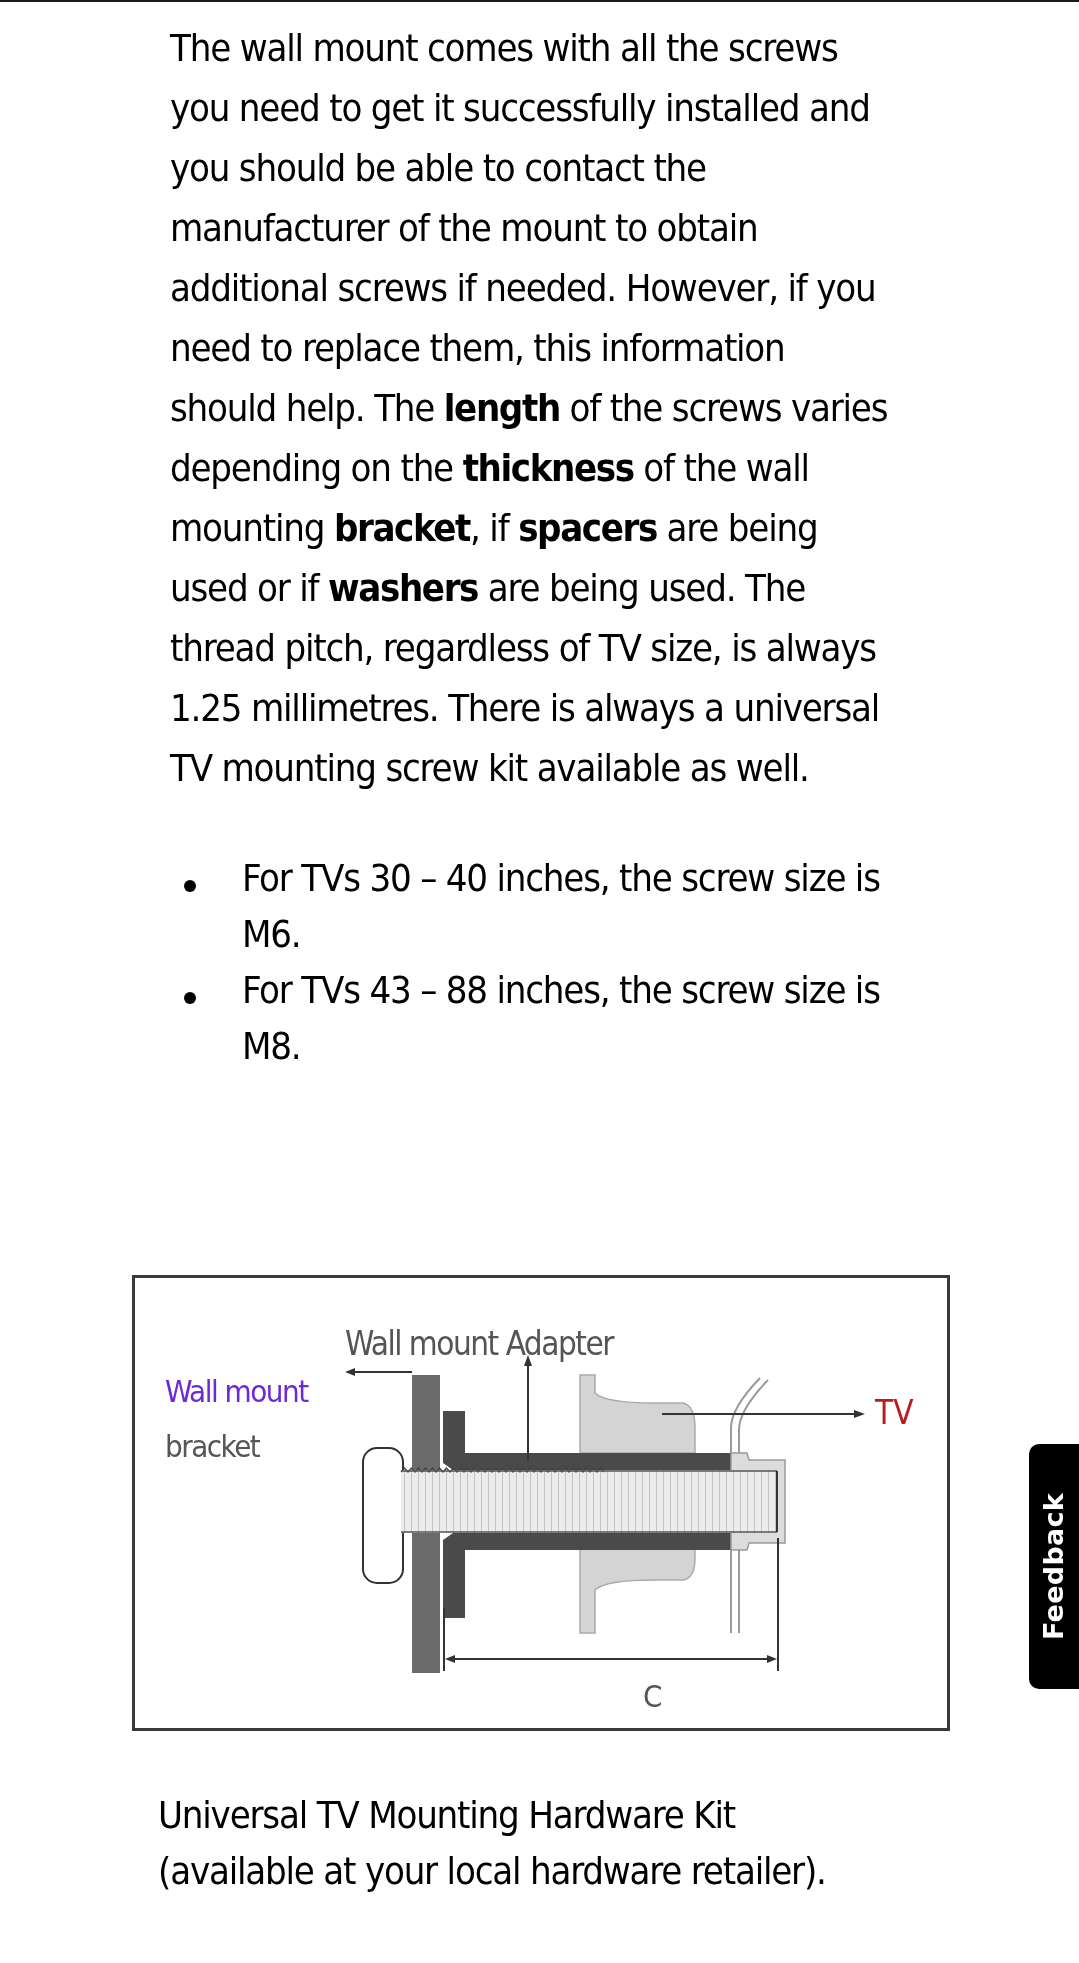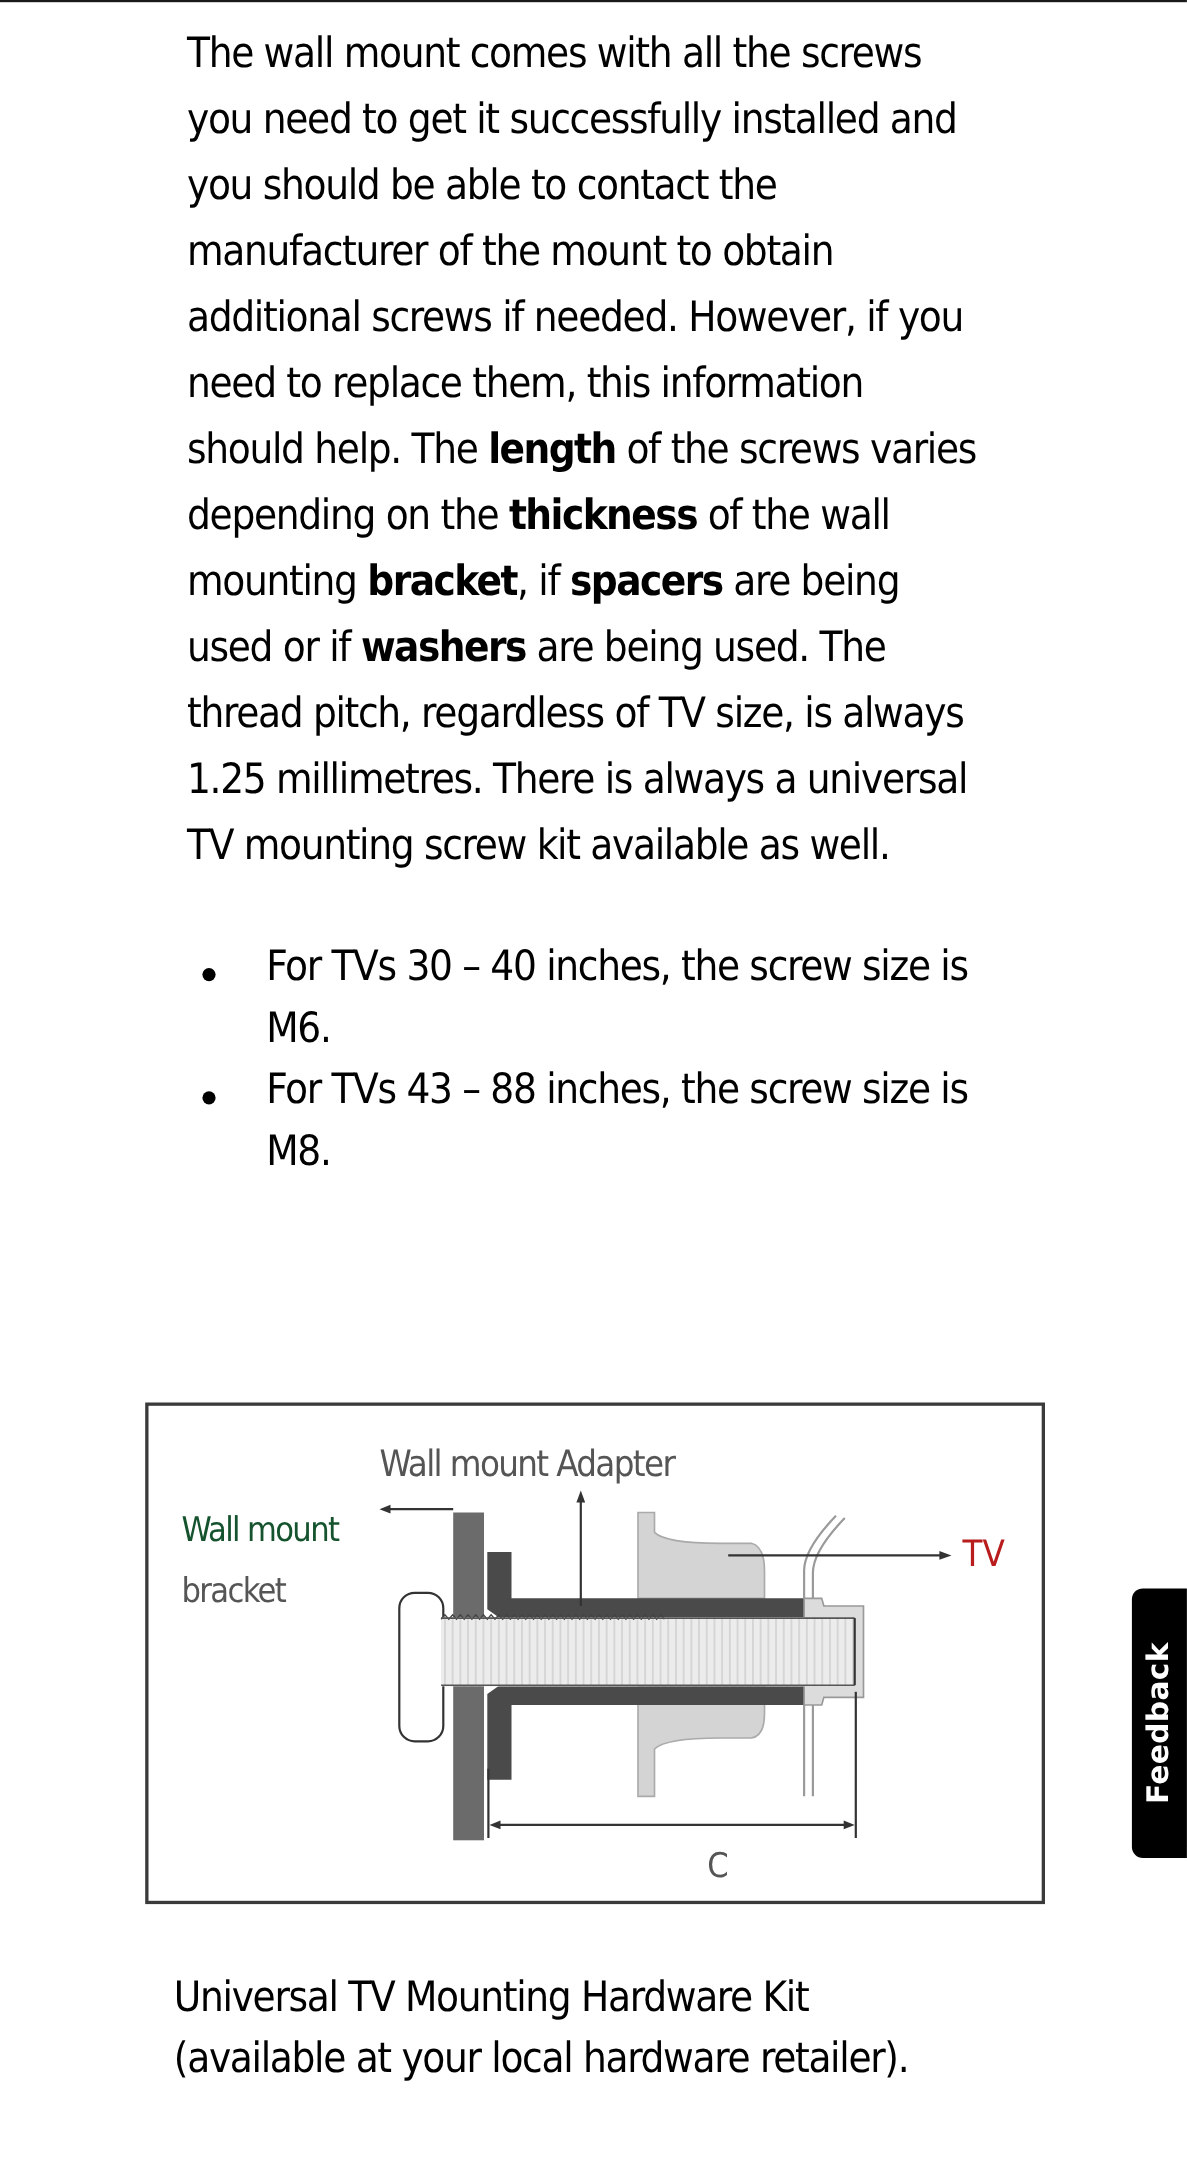--- a/index.html
+++ b/index.html
@@ -150,22 +150,22 @@
     <polygon points="393,77 389,88 397,88" fill="#333"></polygon>
     <line x1="527" y1="136" x2="720" y2="136" stroke="#333" stroke-width="2"></line>
     <polygon points="730,136 719,132 719,140" fill="#333"></polygon>
 
     <line x1="309" y1="330" x2="309" y2="393" stroke="#333" stroke-width="2"></line>
     <line x1="643" y1="260" x2="643" y2="393" stroke="#333" stroke-width="2"></line>
     <line x1="316" y1="381" x2="636" y2="381" stroke="#333" stroke-width="2"></line>
     <polygon points="310,381 320,377 320,385" fill="#333"></polygon>
     <polygon points="642,381 632,377 632,385" fill="#333"></polygon>
   </svg>
-  <span style="position:absolute;left:210px;top:33px;font-size:33px;color:#555;letter-spacing:-1.5px;font-family:'DejaVu Sans Condensed','DejaVu Sans',sans-serif;">Wall mount Adapter</span>
-  <span style="position:absolute;left:30px;top:95px;font-size:31px;color:#14532d;letter-spacing:-1.5px;font-family:'DejaVu Sans Condensed','DejaVu Sans',sans-serif;">Wall mount</span>
+  <span style="position:absolute;left:210px;top:46px;font-size:33px;color:#555;letter-spacing:-1.5px;font-family:'DejaVu Sans Condensed','DejaVu Sans',sans-serif;">Wall mount Adapter</span>
+  <span style="position:absolute;left:30px;top:95px;font-size:31px;color:#6d28d9;letter-spacing:-1.5px;font-family:'DejaVu Sans Condensed','DejaVu Sans',sans-serif;">Wall mount</span>
   <span style="position:absolute;left:30px;top:150px;font-size:31px;color:#555;letter-spacing:-1.5px;font-family:'DejaVu Sans Condensed','DejaVu Sans',sans-serif;">bracket</span>
   <span style="position:absolute;left:740px;top:115px;font-size:33px;color:#b91c1c;font-family:'DejaVu Sans Condensed','DejaVu Sans',sans-serif;">TV</span>
   <span style="position:absolute;left:508px;top:400px;font-size:31px;color:#555;font-family:'DejaVu Sans Condensed','DejaVu Sans',sans-serif;">C</span>
 </div>
 
 <p class="caption">Universal TV Mounting Hardware Kit (available at your local hardware retailer).</p>
 
 <div class="feedback-tab">
   <span>Feedback</span>
 </div>

